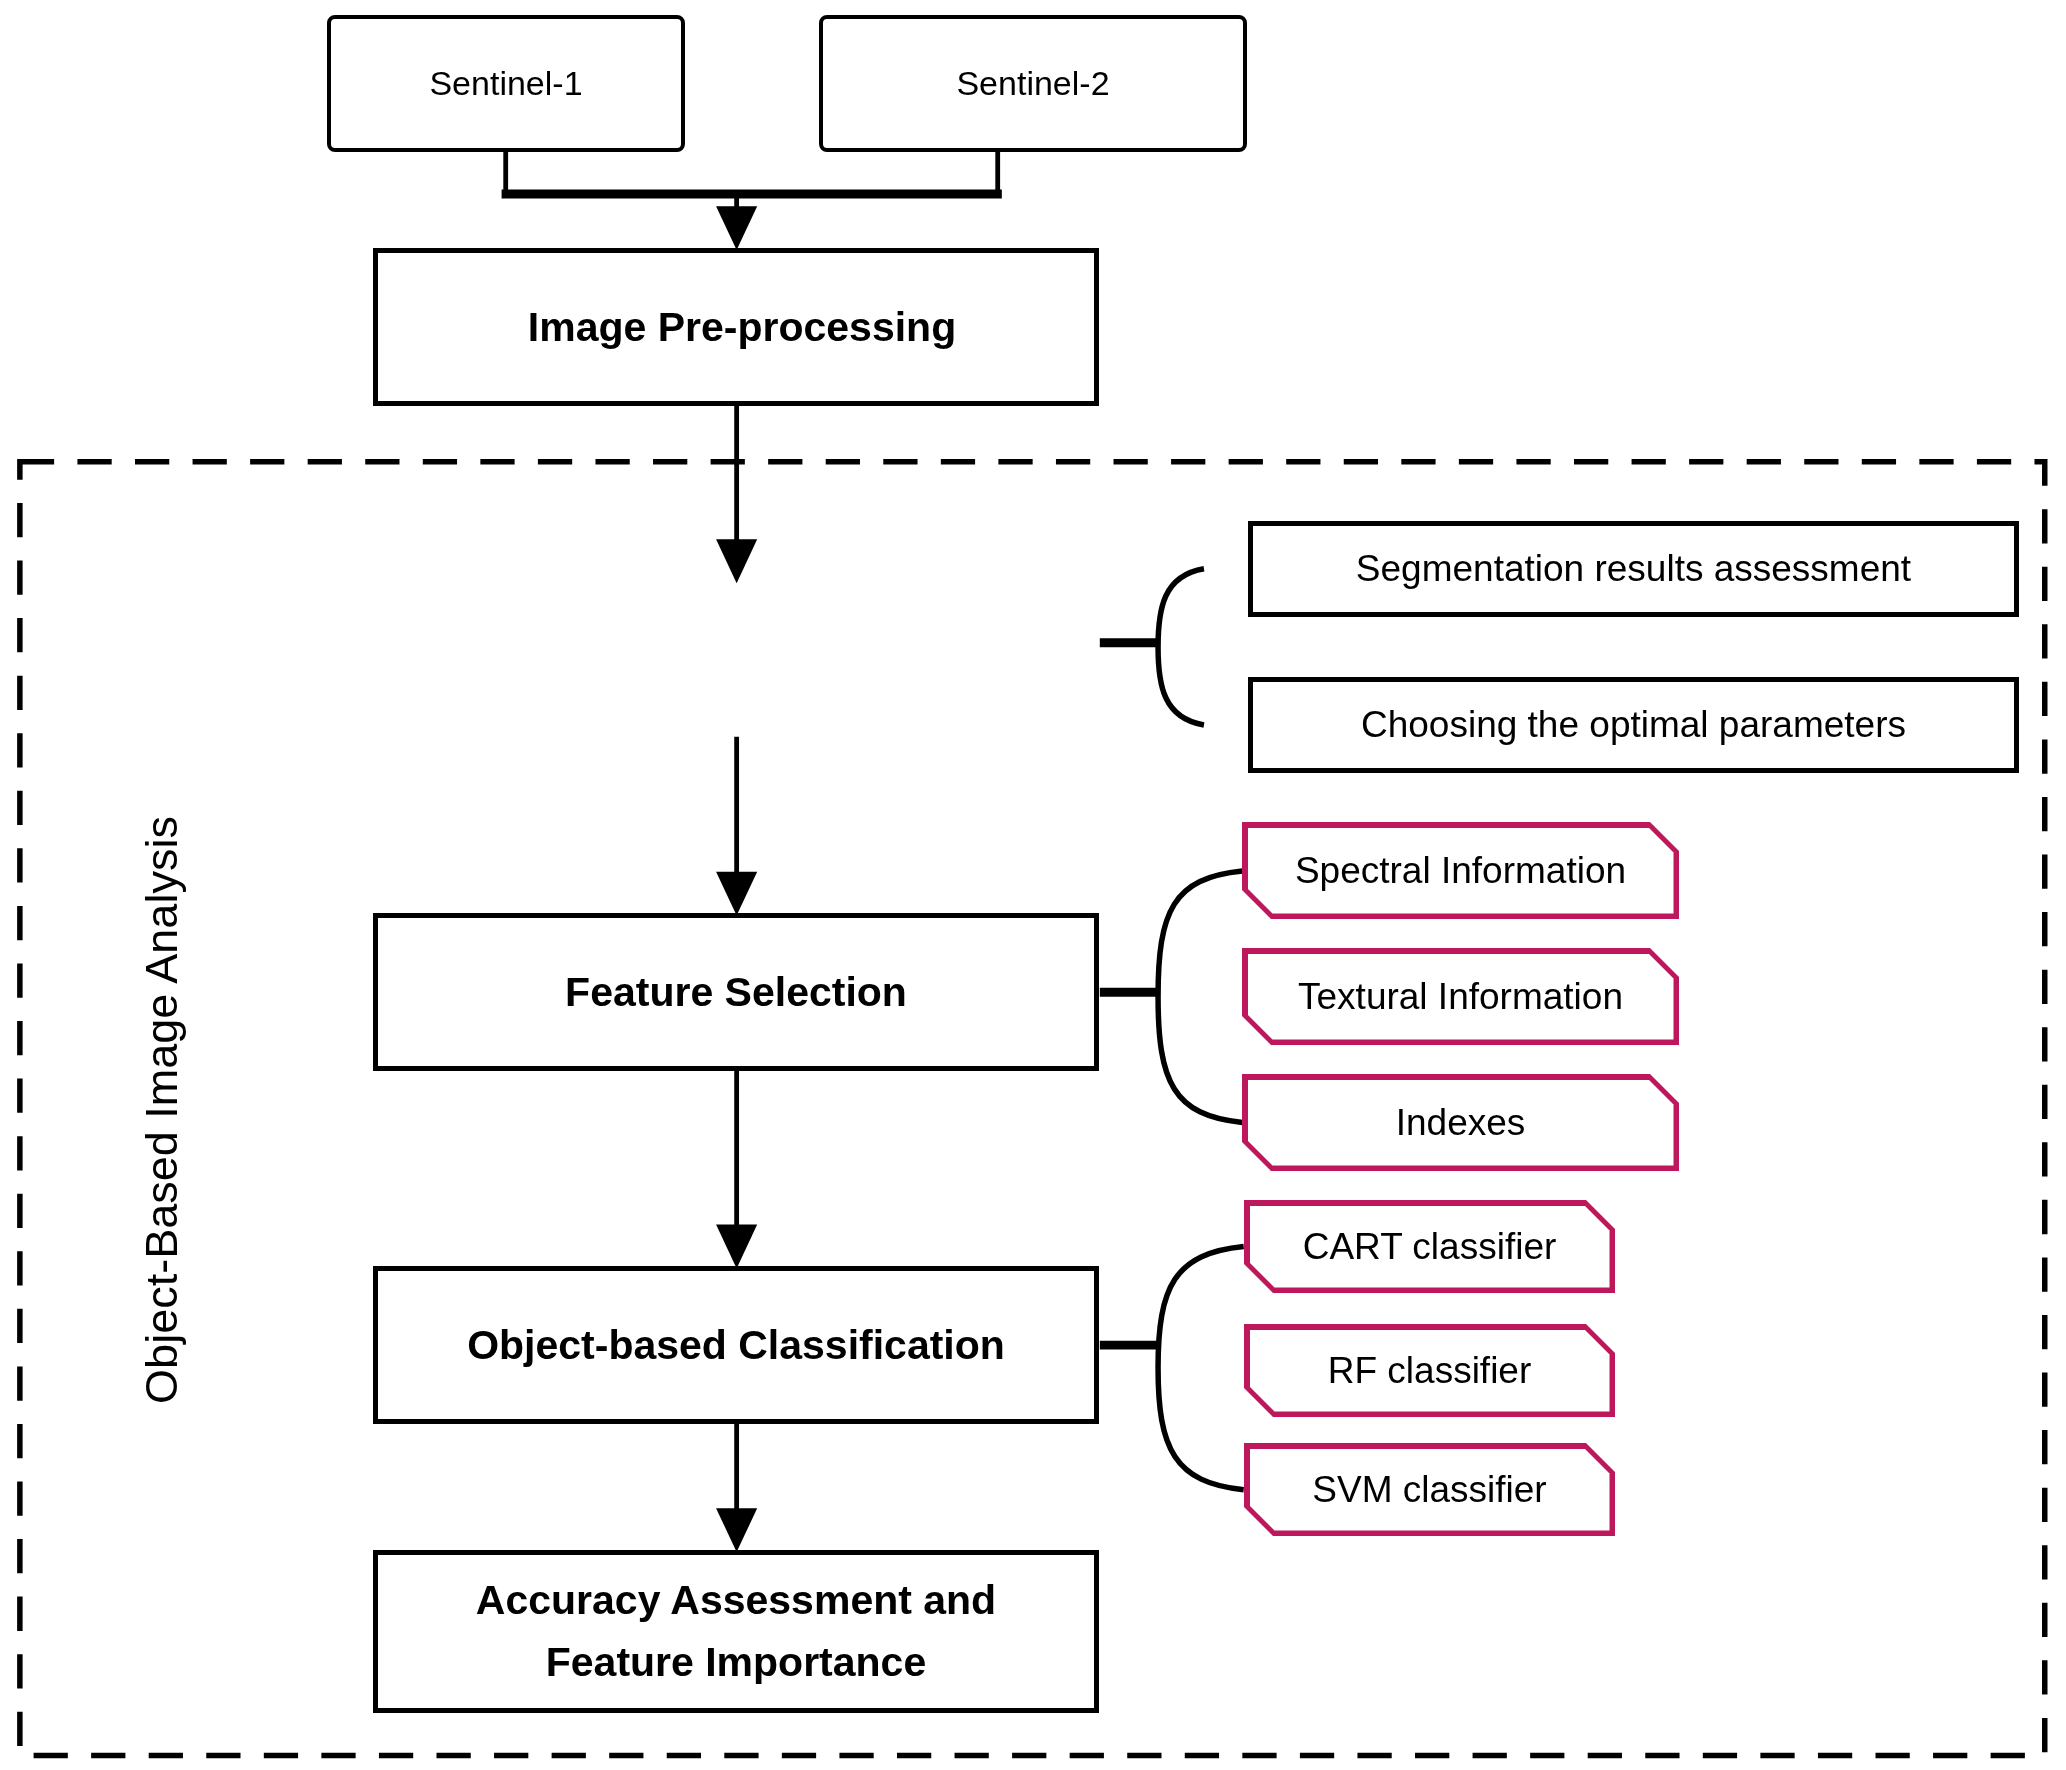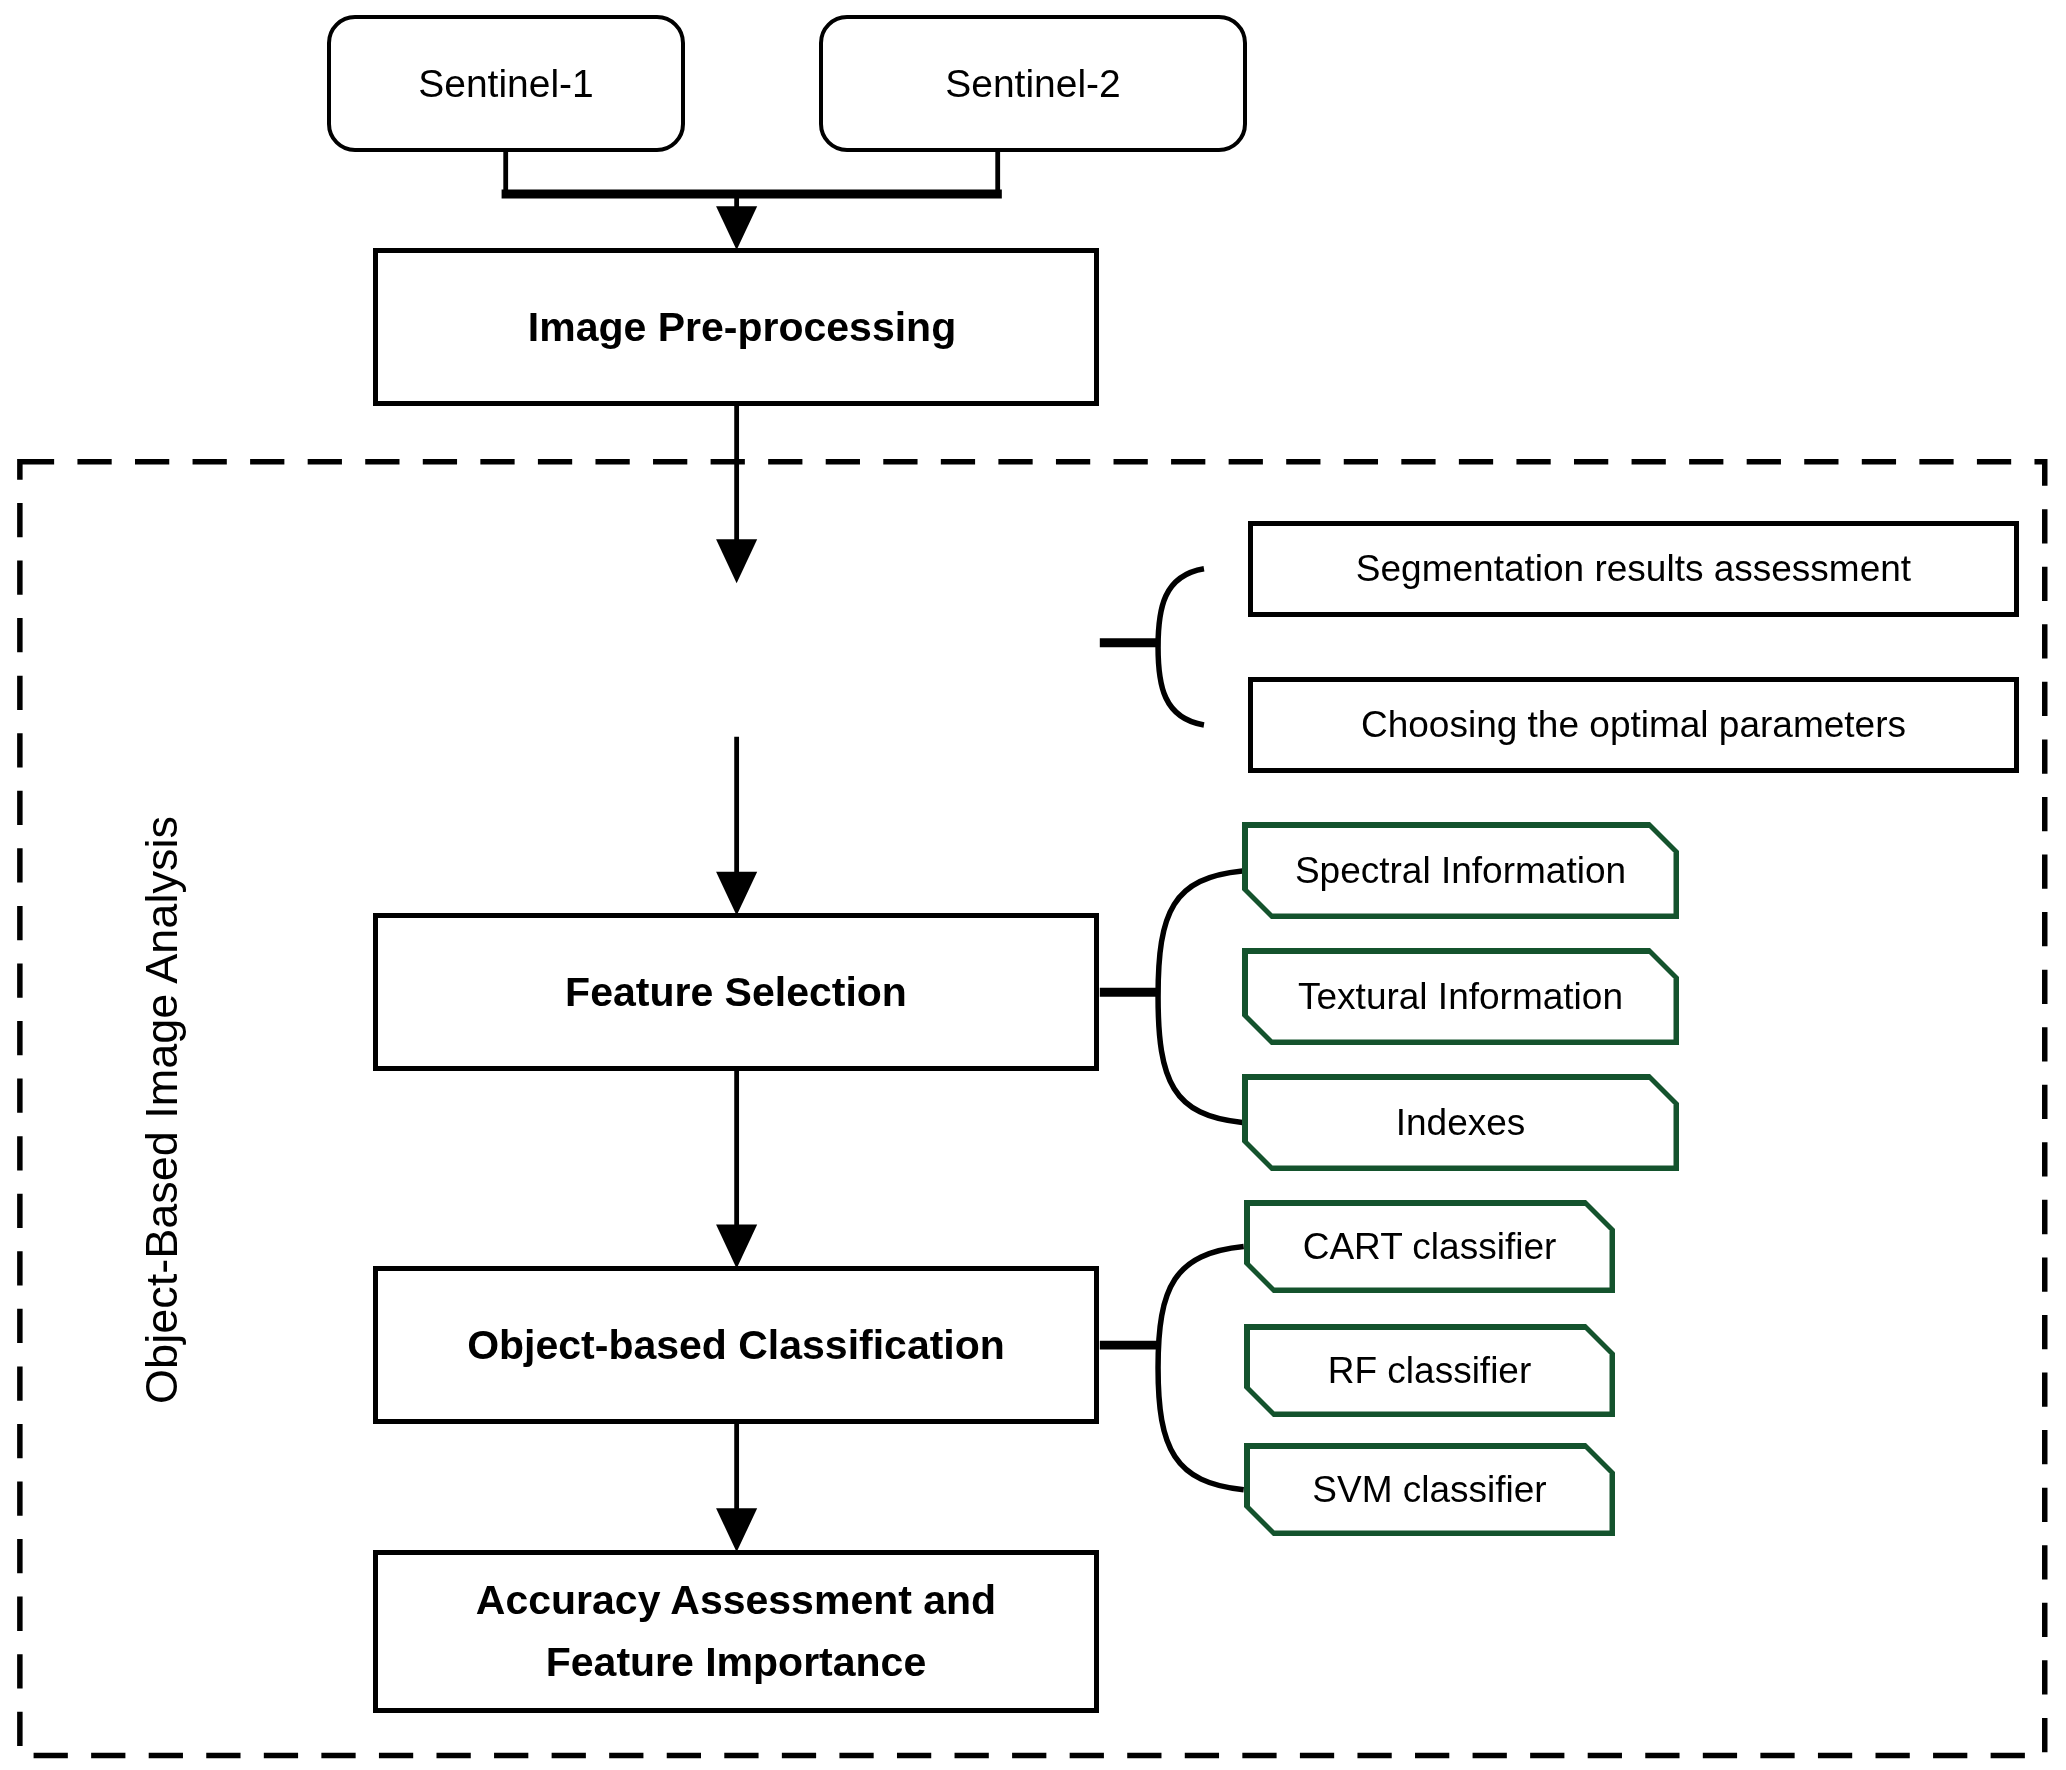--- a/index.html
+++ b/index.html
@@ -10,25 +10,25 @@
     height: 1770px;
     background: #ffffff;
     font-family: "Liberation Sans", sans-serif;
     color: #000000;
   }
   .layer-svg { position: absolute; left: 0; top: 0; z-index: 1; }
 
   .node { position: absolute; z-index: 2; display: flex; align-items: center;
           justify-content: center; text-align: center; background: #ffffff; box-sizing: border-box; }
 
-  .pill   { border: 4.8px solid #000; border-radius: 28px; font-size: 39px; }
+  .pill   { border: 4.8px solid #000; border-radius: 8px; font-size: 34px; }
   .mainbox{ border: 5.5px solid #000; font-size: 41px; font-weight: bold; }
   .sidebox{ border: 5.5px solid #000; font-size: 37px; margin-left: 44px; }
 
-  .notch { position: absolute; z-index: 2; background: #14532d;
+  .notch { position: absolute; z-index: 2; background: #be185d;
            clip-path: polygon(0 0, calc(100% - 29px) 0, 100% 29px, 100% 100%, 29px 100%, 0 calc(100% - 29px)); }
   .notch-inner { position: absolute; inset: 5.5px; background: #fff;
            clip-path: polygon(0 0, calc(100% - 25px) 0, 100% 25px, 100% 100%, 25px 100%, 0 calc(100% - 25px));
            display: flex; align-items: center; justify-content: center; text-align: center; font-size: 37px; }
 
   .rotated-label {
     position: absolute; z-index: 2; left: 162px; top: 1110px;
     transform: translate(-50%, -50%) rotate(-90deg);
     white-space: nowrap; font-size: 45px;
   }

